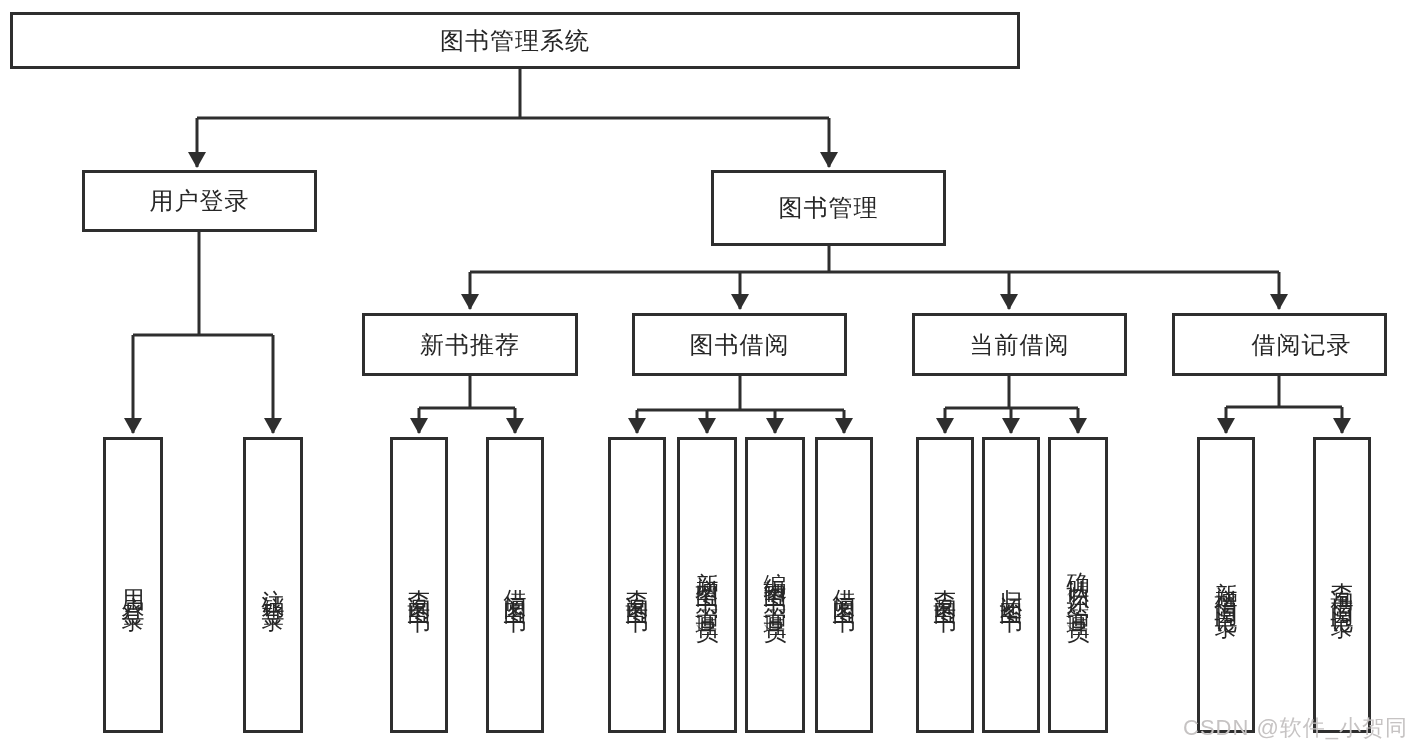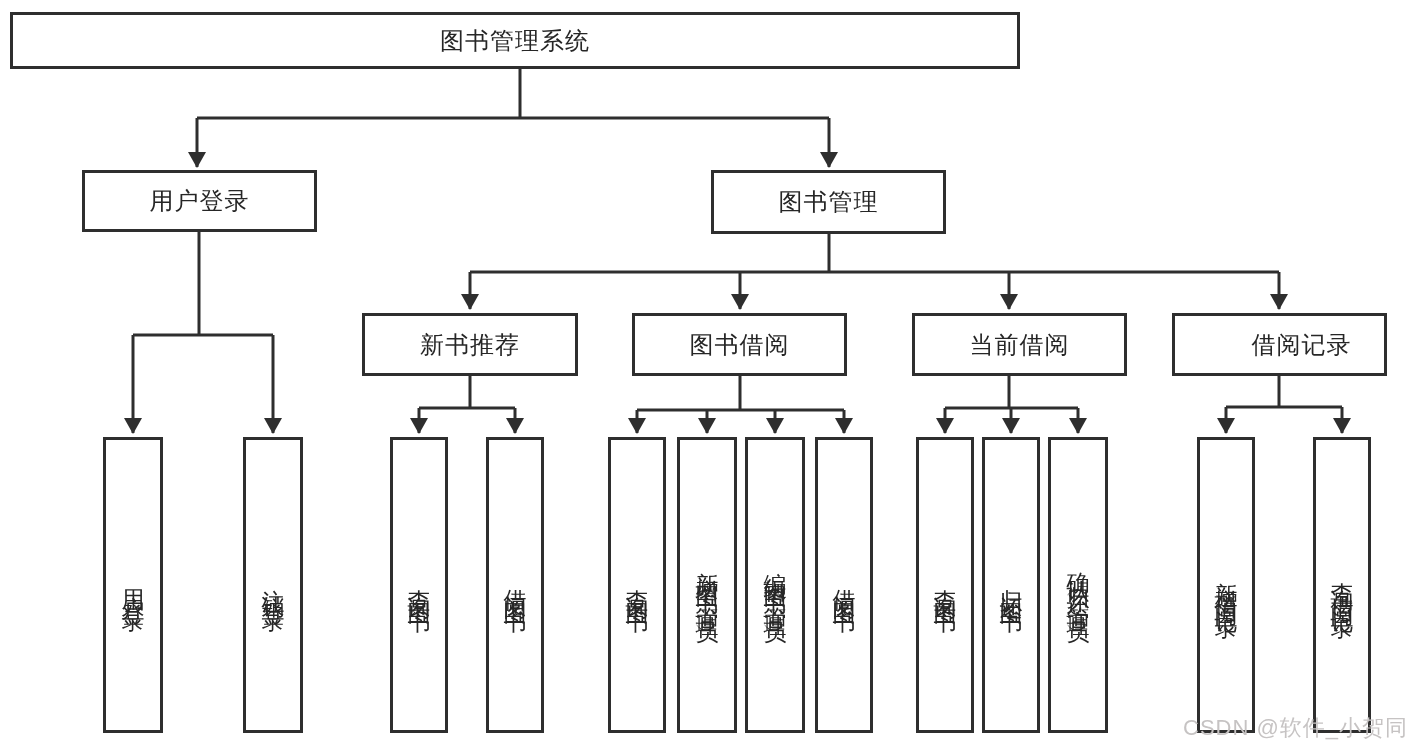--- a/index.html
+++ b/index.html
@@ -117,21 +117,21 @@
     <line x1="1078" y1="408" x2="1078" y2="433" marker-end="url(#arw)"></line>
 
     <path d="M1279 376 V407 M1226 407 H1342"></path>
     <line x1="1226" y1="407" x2="1226" y2="433" marker-end="url(#arw)"></line>
     <line x1="1342" y1="407" x2="1342" y2="433" marker-end="url(#arw)"></line>
   </svg>
 
   <div class="hbox" style="left:10px; top:12px; width:1010px; height:57px;text-align:right;">图书管理系统</div>
 
   <div class="hbox" style="left:82px; top:170px; width:235px; height:62px;">用户登录</div>
-  <div class="hbox" style="left:711px; top:170px; width:235px; height:64px;">图书管理</div>
+  <div class="hbox" style="left:711px; top:170px; width:235px; height:76px;">图书管理</div>
 
   <div class="hbox" style="left:362px; top:313px; width:216px; height:63px;">新书推荐</div>
   <div class="hbox" style="left:632px; top:313px; width:215px; height:63px;">图书借阅</div>
   <div class="hbox" style="left:902px; top:313px; width:215px; height:63px;margin-left:10px;">当前借阅</div>
   <div class="hbox" style="left:1172px; top:313px; width:215px; height:63px;padding-left:44px;">借阅记录</div>
 
   <div class="vbox" style="left:103px; width:60px;">
     <span class="vtext">用户登录</span>
   </div>
   <div class="vbox" style="left:243px; width:60px;">

